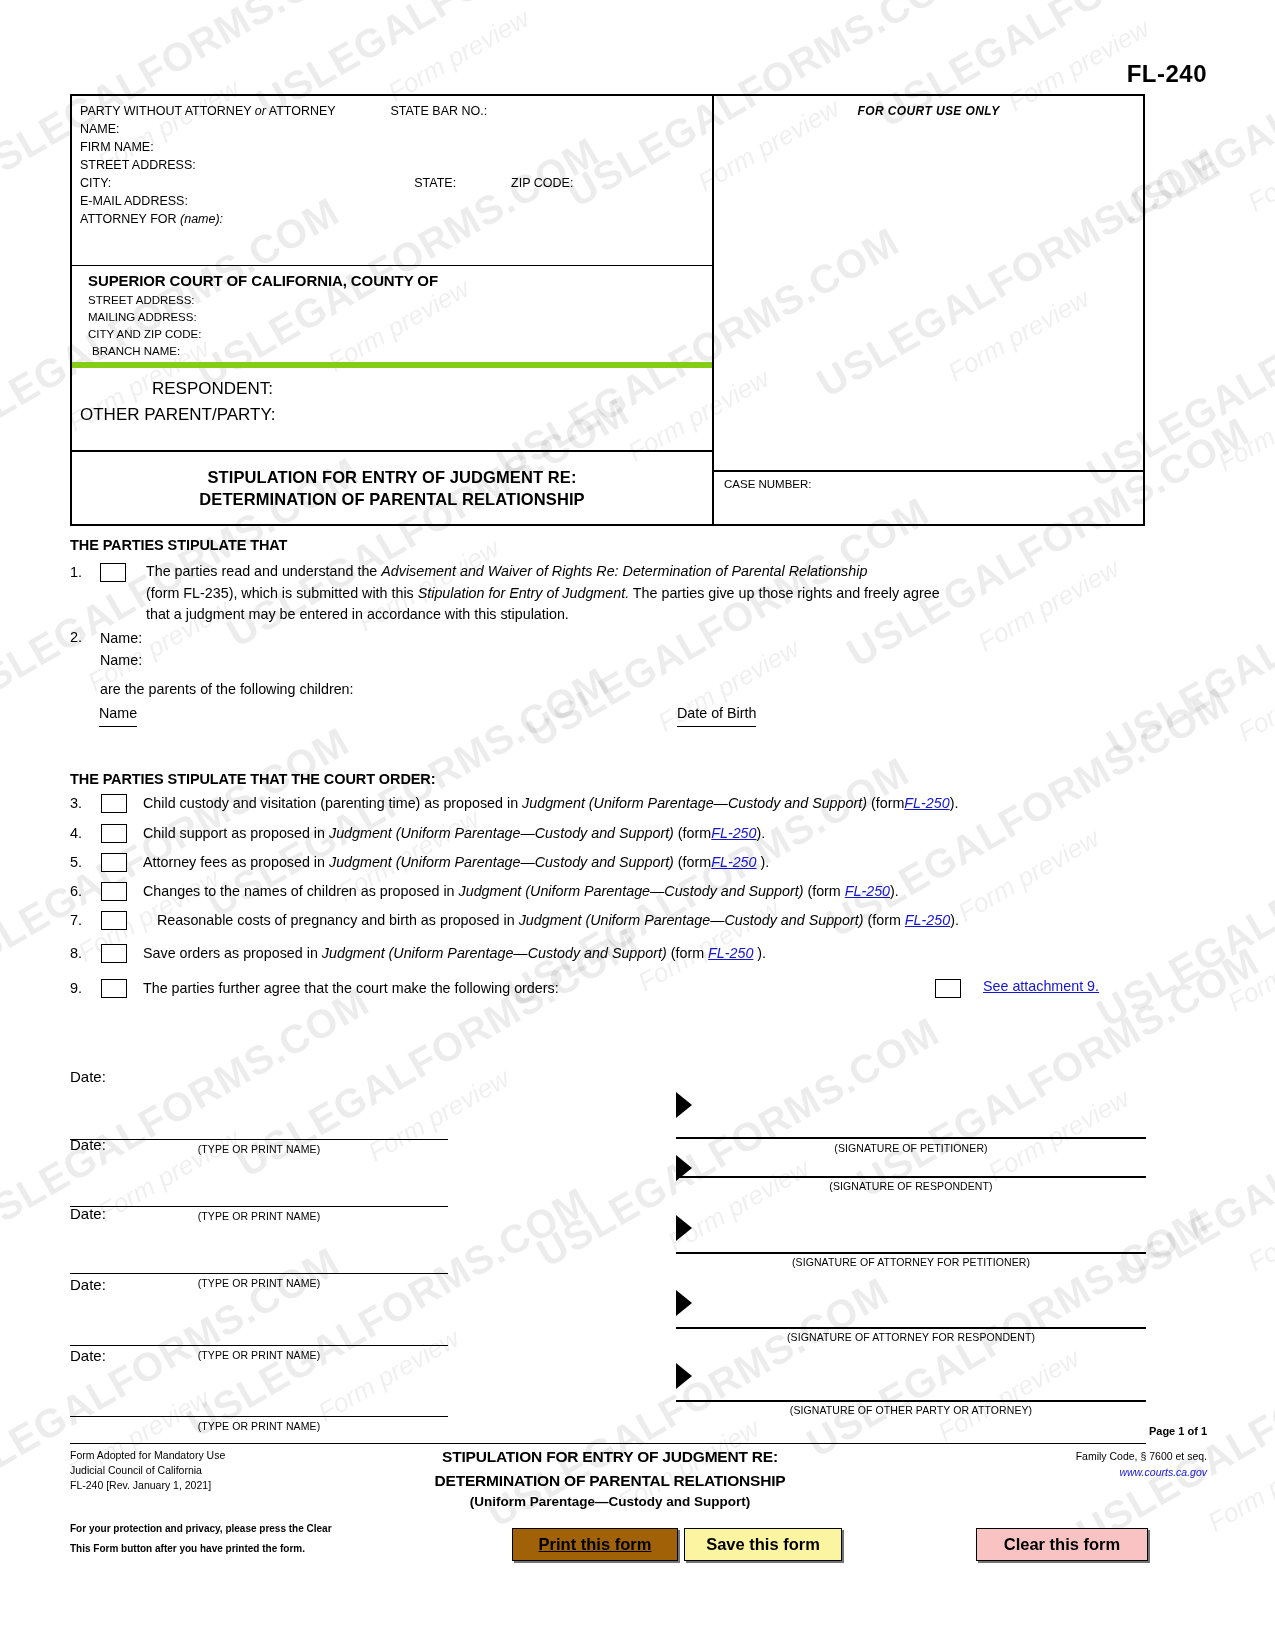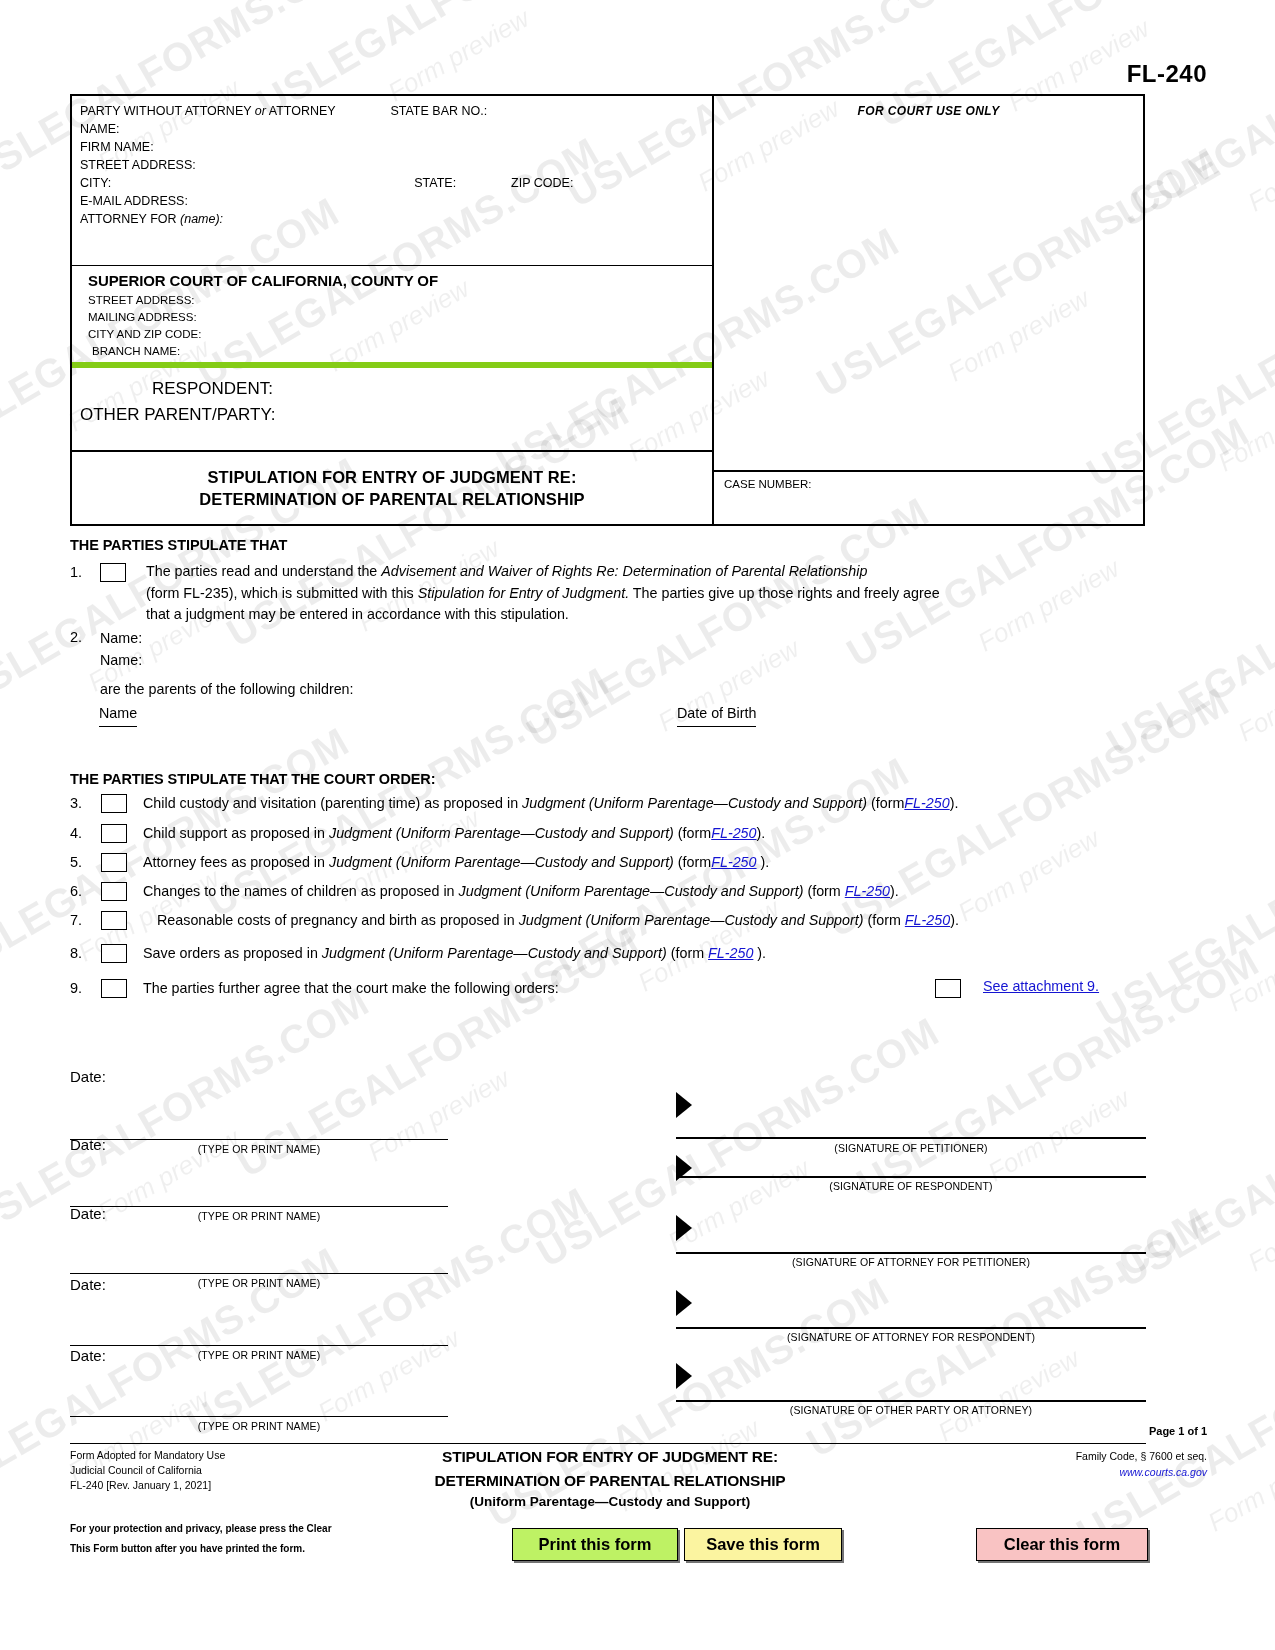--- a/index.html
+++ b/index.html
@@ -61,21 +61,21 @@
   .meta{position:absolute;font-size:10.5px;line-height:15px;}
   .ftitle{position:absolute;text-align:center;font-size:15.5px;font-weight:bold;line-height:24px;letter-spacing:-.2px;}
   .fsub{position:absolute;text-align:center;font-size:13.5px;font-weight:bold;}
   .fright{position:absolute;text-align:right;font-size:10.5px;line-height:16px;}
   .url{color:#1414d2;font-style:italic;}
 
   .notice{position:absolute;font-size:10px;font-weight:bold;line-height:20px;}
   .btn{position:absolute;border:1.6px solid #000;box-sizing:border-box;font-size:16.5px;font-weight:bold;
        display:flex;align-items:center;justify-content:center;height:33px;
        box-shadow:2px 2px 0 rgba(0,0,0,.55);}
-  .btn.print{background:#bef264;}
+  .btn.print{background:#a16207;text-decoration:underline;}
   .btn.save{background:#fbf4a0;}
   .btn.clear{background:#f9c3c3;}
 </style>
 </head>
 <body>
 
 <div id="wm">
     <div class="w big" style="left: -60px; top: 40px;">USLEGALFORMS.COM</div>
     <div class="w sm" style="left: 90px; top: 110px;">Form preview</div>
     <div class="w big" style="left: 230px; top: -30px;">USLEGALFORMS.COM</div>

